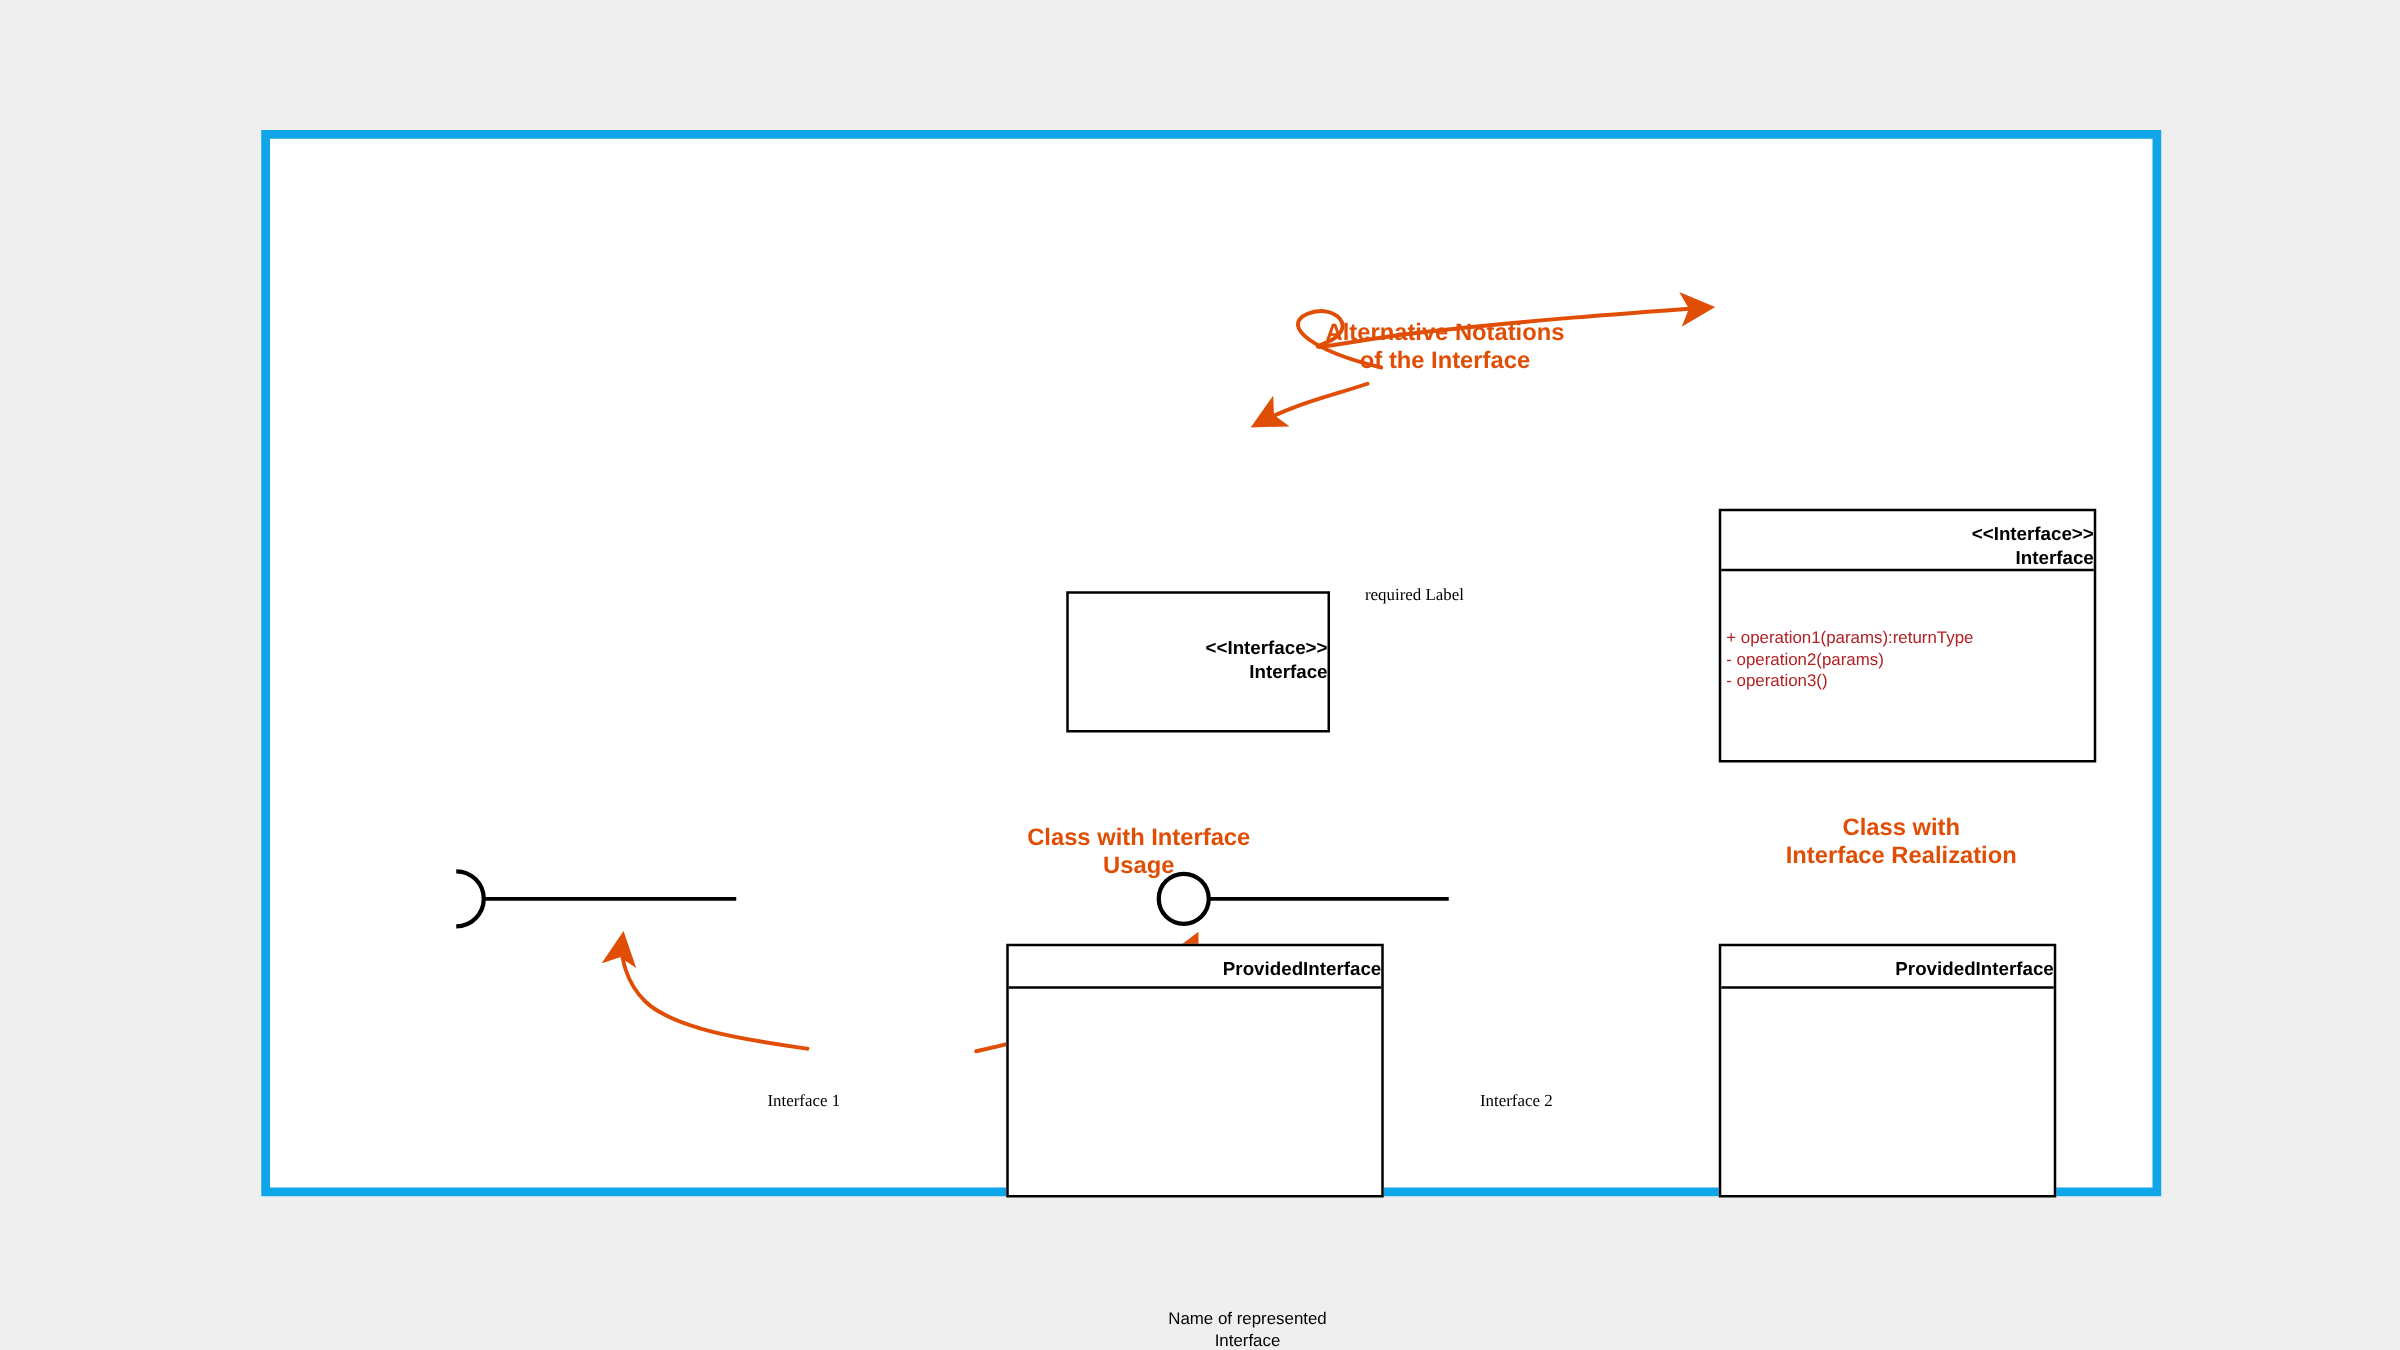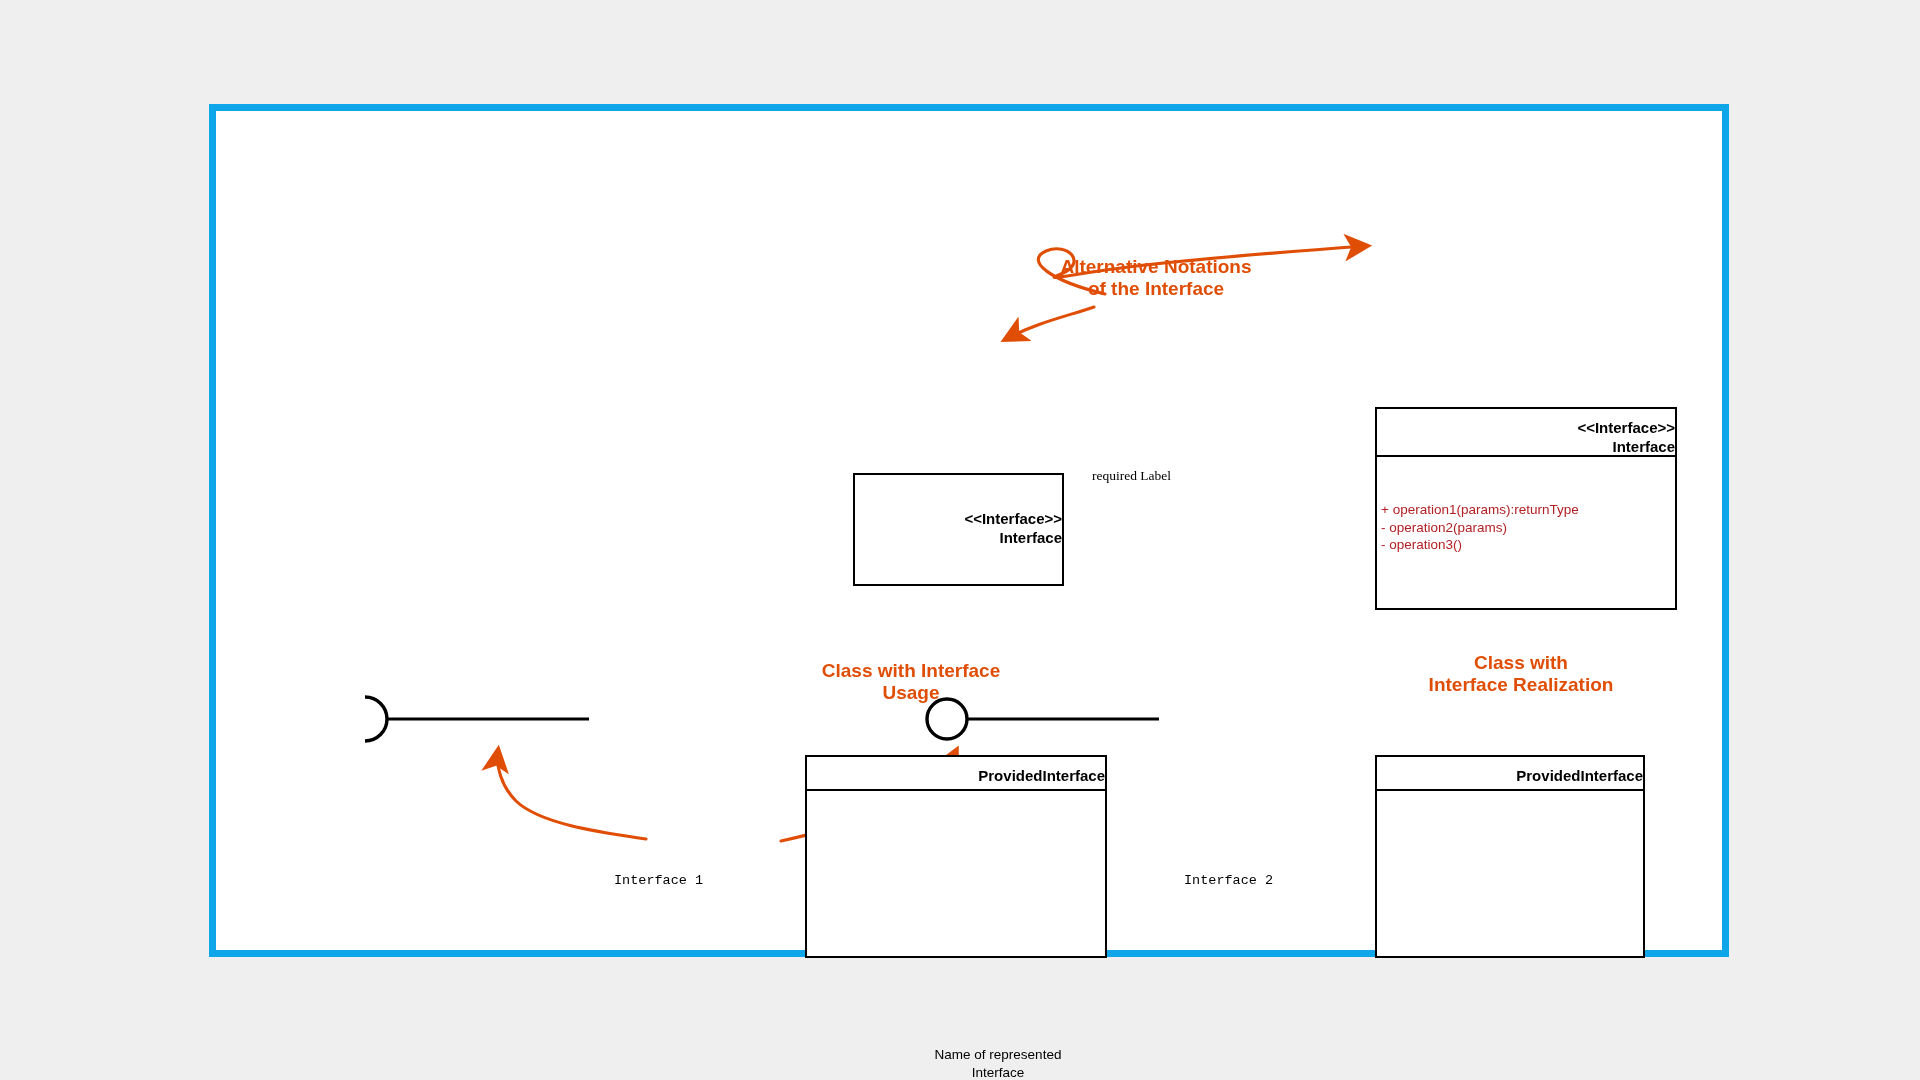--- a/index.html
+++ b/index.html
@@ -148,21 +148,21 @@
   .uml-box .header {
     box-sizing: border-box;
     border-bottom: 2.5px solid #000000;
   }
 
   
   .connector-label {
     position: absolute;
     font-size: 13.5px;
     color: #000000;
-    font-family: Liberation Mono, monospace;
+    font-family: Liberation Serif, serif;
     white-space: nowrap;
   }
 
   #label-interface-1 { left: 398px; top: 762px; }
   #label-interface-2 { left: 968px; top: 762px; }
 
   #label-required {
     position: absolute;
     left: 876px;
     top: 357px;

